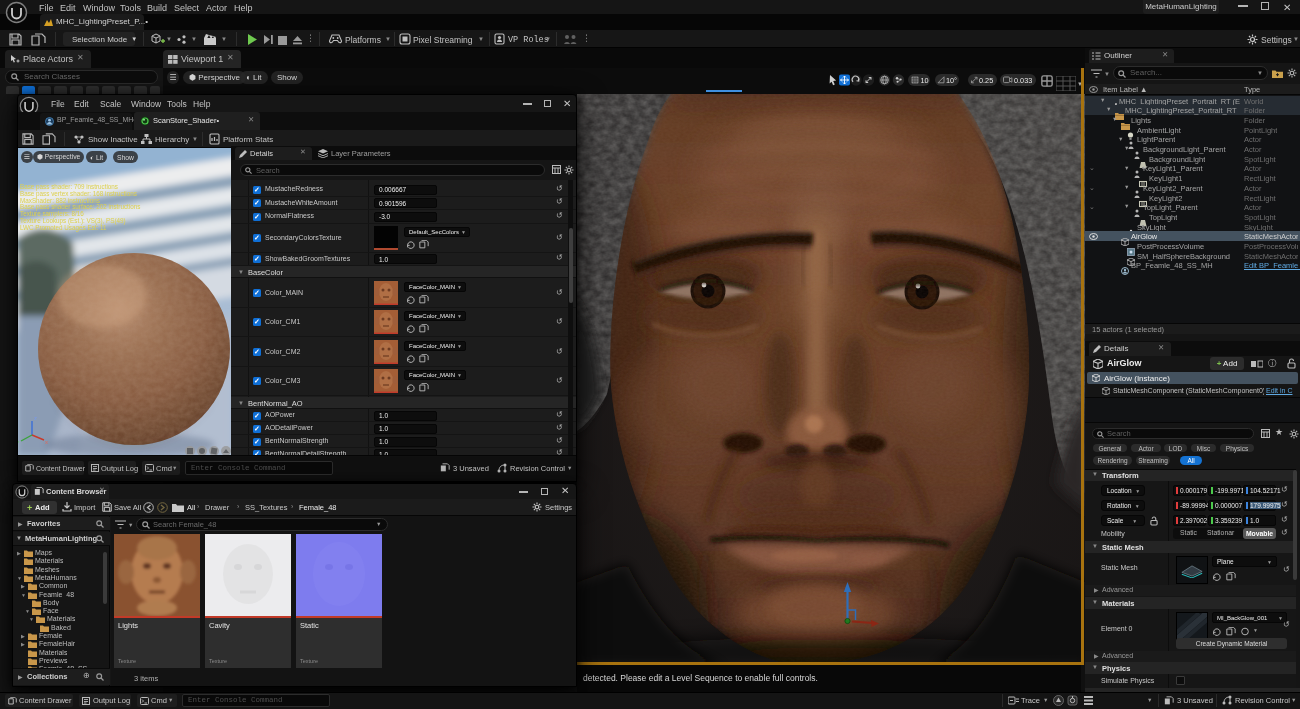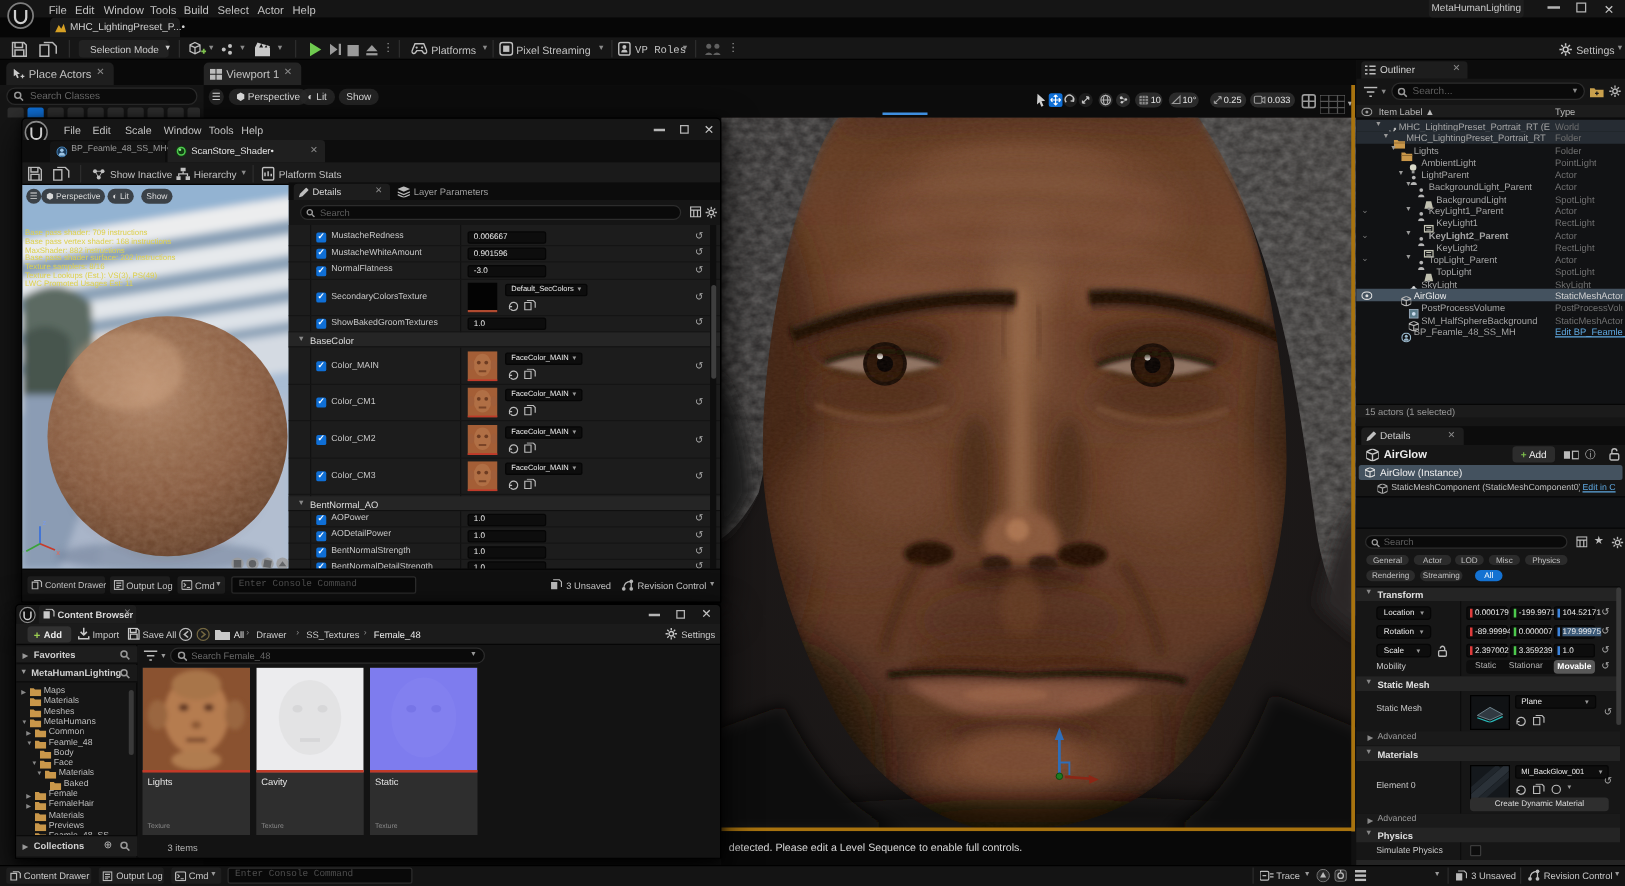--- a/index.html
+++ b/index.html
@@ -510,21 +510,21 @@
       </svg></div>
 <div class="abs" style="left:1149px;top:174.09999999999997px;color:#a4a4a4;font-size:7.5px;white-space:nowrap;max-width:91px;overflow:hidden;">KeyLight1</div>
 <div class="abs" style="left:1244px;top:174.09999999999997px;color:#6f6f6f;font-size:7.5px;white-space:nowrap;max-width:54px;overflow:hidden;">RectLight</div>
 <div class="abs" style="left:1085px;top:182.79999999999995px;width:215px;height:9.7px;"></div>
 <div class="abs" style="left:1089px;top:183.79999999999995px;color:#777;font-size:7px;">⌄</div>
 <div class="abs" style="left:1124px;top:183.99999999999994px;color:#9a9a9a;font-size:5.5px;">▼</div>
 <div class="abs" style="left:1133px;top:183.79999999999995px;width:9px;height:8px;"><svg width="8" height="8" viewBox="0 0 8 8">
         <circle cx="4" cy="2" r="1.5" fill="#b5b5b5"></circle>
         <path d="M1.5 8 a2.5 2.5 0 0 1 5 0 Z" fill="#b5b5b5"></path>
       </svg></div>
-<div class="abs" style="left:1143px;top:183.79999999999995px;color:#a4a4a4;font-size:7.5px;white-space:nowrap;max-width:97px;overflow:hidden;font-weight:bold;">KeyLight2_Parent</div>
+<div class="abs" style="left:1143px;top:183.79999999999995px;color:#a4a4a4;font-size:7.5px;white-space:nowrap;max-width:97px;overflow:hidden;">KeyLight2_Parent</div>
 <div class="abs" style="left:1244px;top:183.79999999999995px;color:#6f6f6f;font-size:7.5px;white-space:nowrap;max-width:54px;overflow:hidden;">Actor</div>
 <div class="abs" style="left:1085px;top:192.49999999999994px;width:215px;height:9.7px;"></div>
 <div class="abs" style="left:1139px;top:193.49999999999994px;width:9px;height:8px;"><svg width="8" height="8" viewBox="0 0 8 8">
         <rect x=".5" y="1.5" width="7" height="5" fill="none" stroke="#c8c8b8" stroke-width="1.1"></rect>
         <path d="M2 3 h4 M2 5 h4" stroke="#c8c8b8" stroke-width=".8"></path>
       </svg></div>
 <div class="abs" style="left:1149px;top:193.49999999999994px;color:#a4a4a4;font-size:7.5px;white-space:nowrap;max-width:91px;overflow:hidden;">KeyLight2</div>
 <div class="abs" style="left:1244px;top:193.49999999999994px;color:#6f6f6f;font-size:7.5px;white-space:nowrap;max-width:54px;overflow:hidden;">RectLight</div>
 <div class="abs" style="left:1085px;top:202.19999999999993px;width:215px;height:9.7px;"></div>
 <div class="abs" style="left:1089px;top:203.19999999999993px;color:#777;font-size:7px;">⌄</div>

